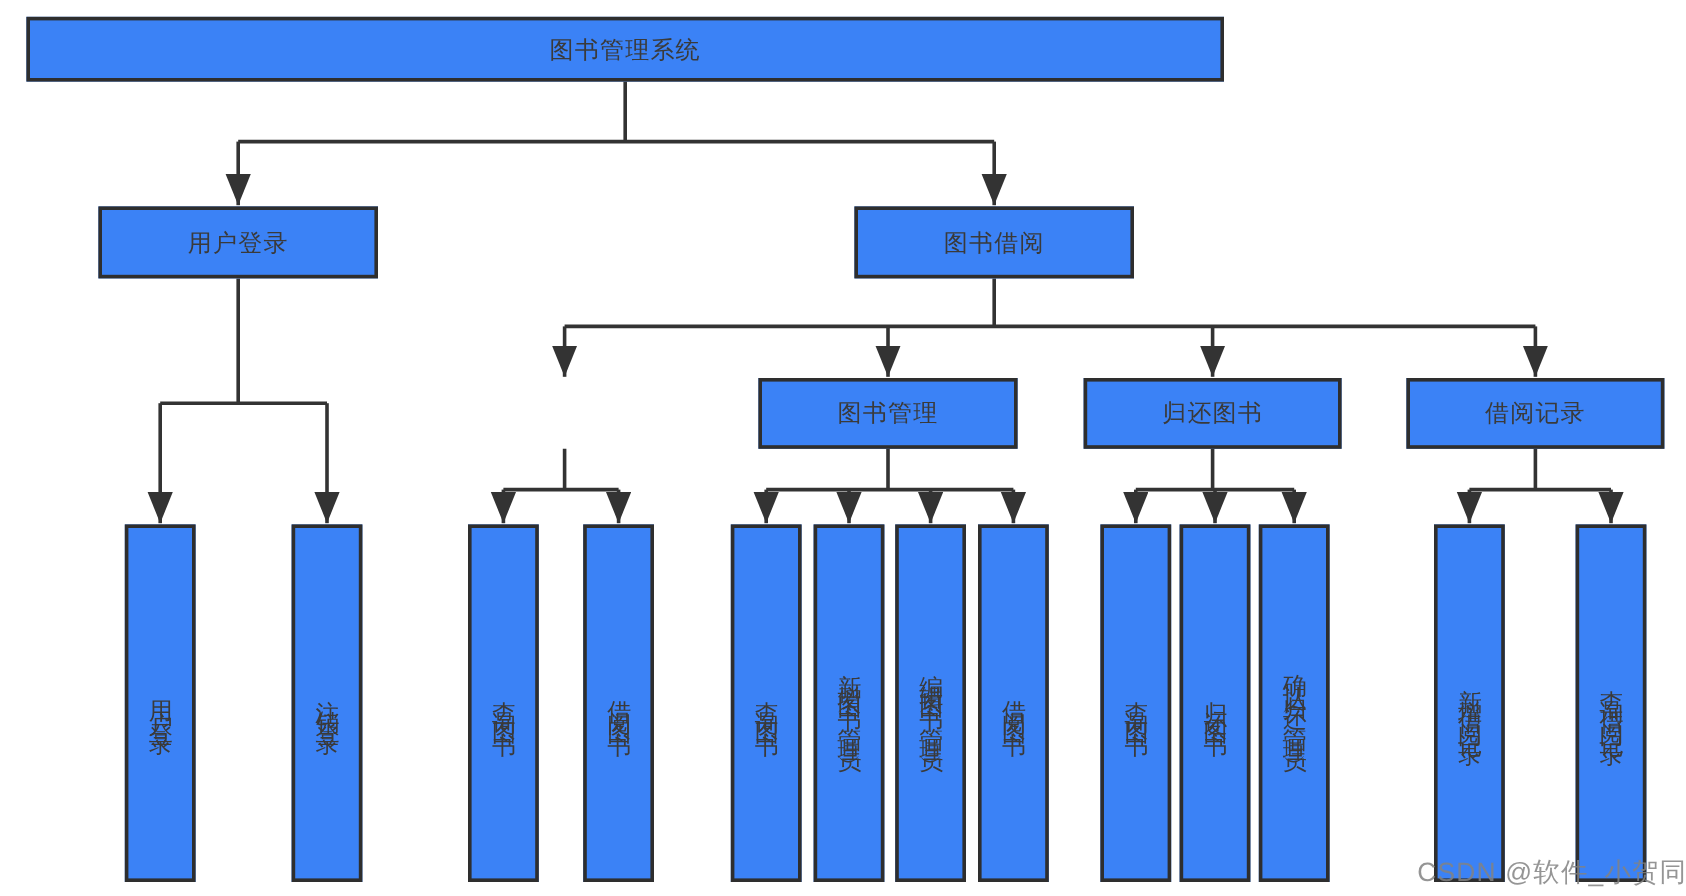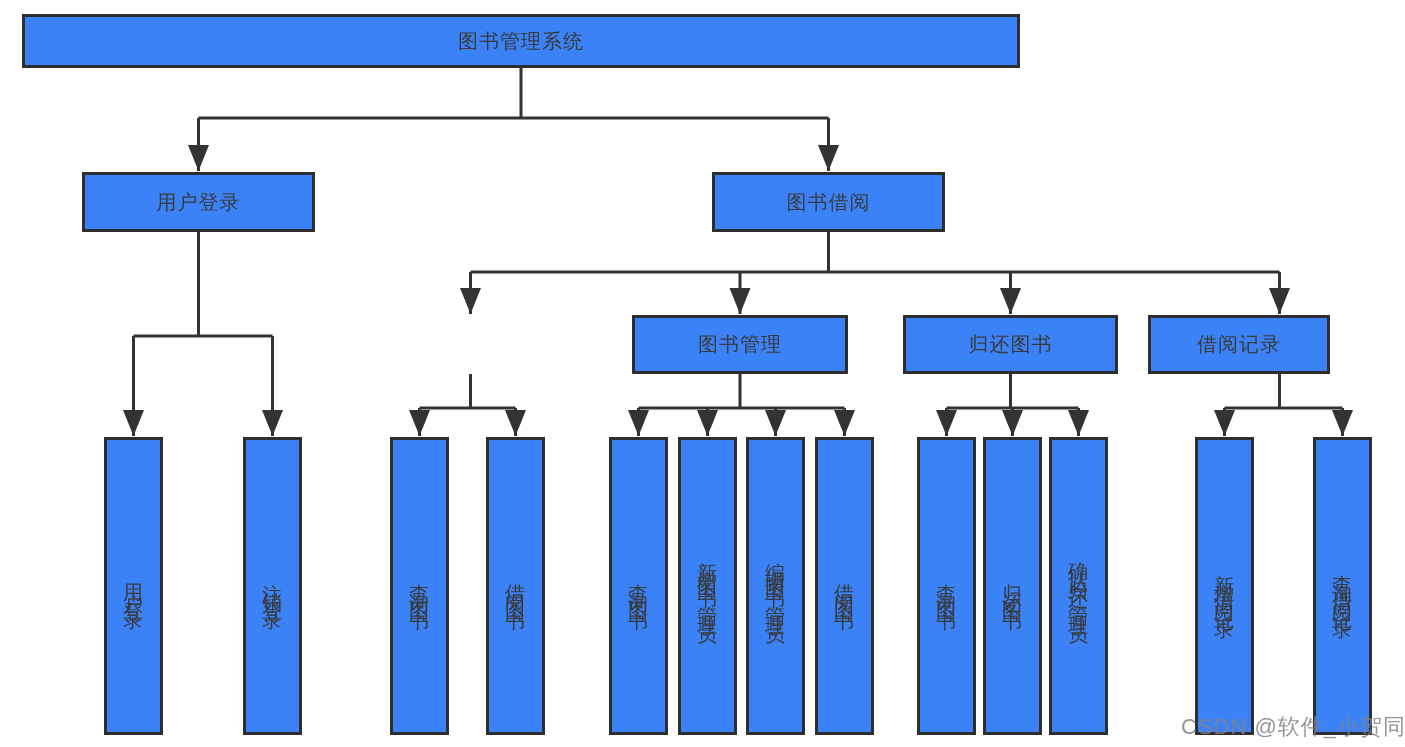--- a/index.html
+++ b/index.html
@@ -101,21 +101,21 @@
   <div class="box h" style="left:712px; top:172px; width:233px; height:60px">
     <span>图书借阅</span>
   </div>
 
   <div class="box h" style="left:632px; top:315px; width:216px; height:59px">
     <span>图书管理</span>
   </div>
   <div class="box h" style="left:903px; top:315px; width:215px; height:59px">
     <span>归还图书</span>
   </div>
-  <div class="box h" style="left:1148px; top:315px; width:182px; height:59px">
+  <div class="box h" style="left:1172px; top:315px; width:215px; height:59px">
     <span>借阅记录</span>
   </div>
 
   <div class="box v" style="left:104px; top:437px; width:59px; height:298px">
     <span>用户登录</span>
   </div>
   <div class="box v" style="left:243px; top:437px; width:59px; height:298px">
     <span>注销登录</span>
   </div>
 

